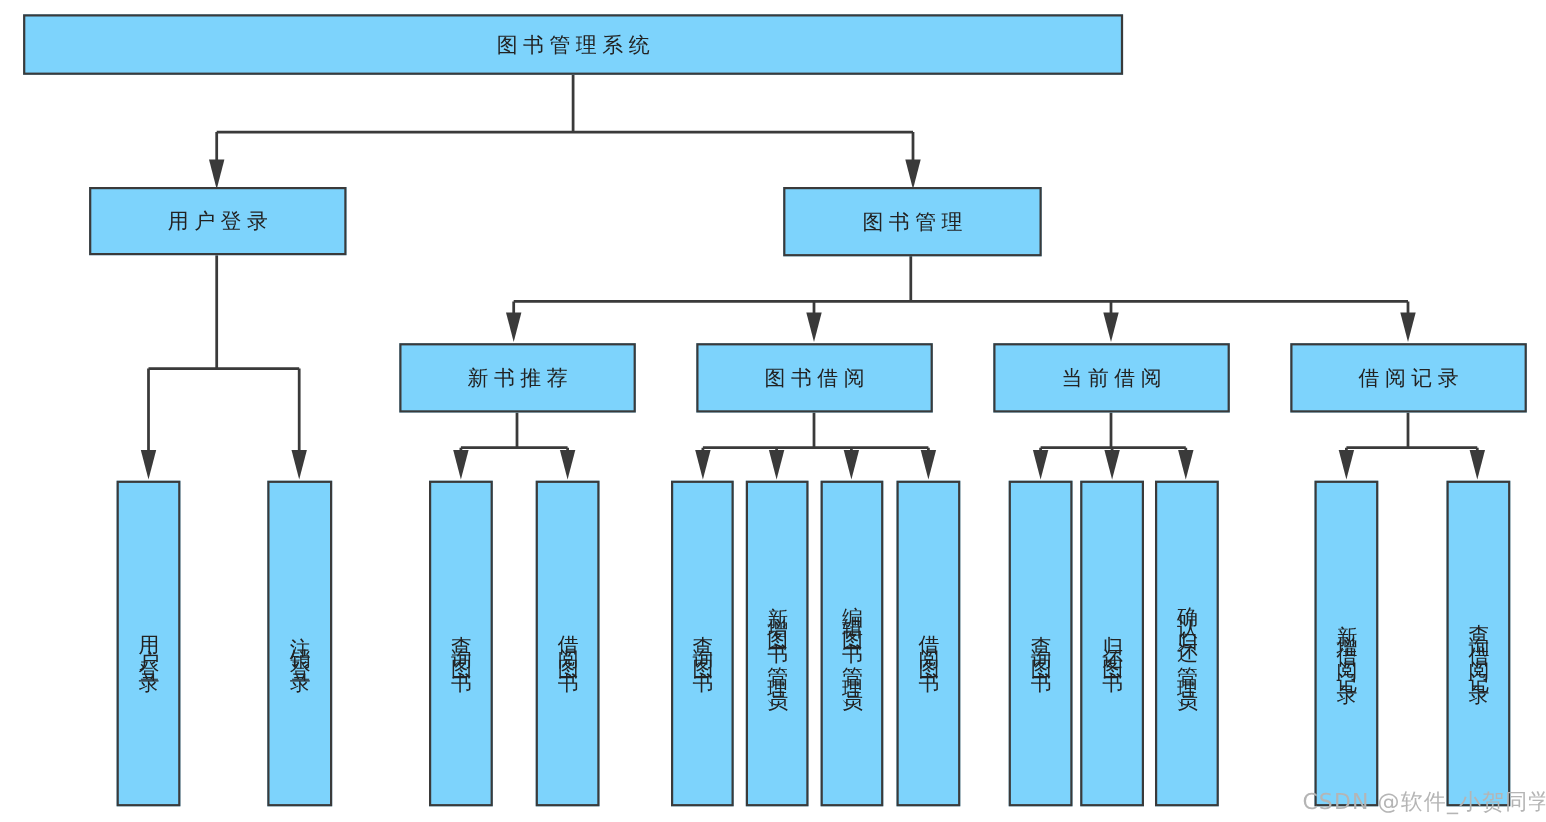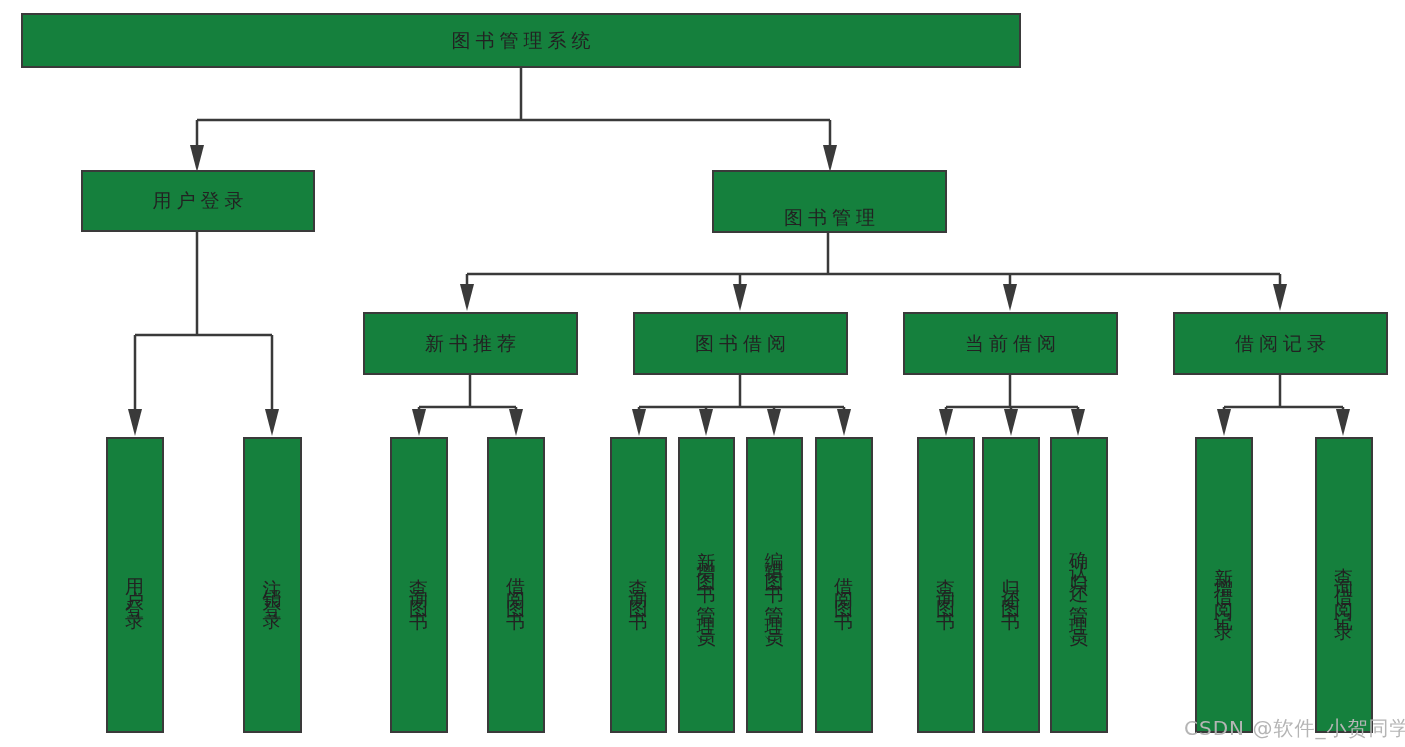--- a/index.html
+++ b/index.html
@@ -14,21 +14,21 @@
   .connectors {
     position: absolute;
     left: 0; top: 0;
     width: 1405px; height: 747px;
     z-index: 1;
   }
   .node {
     position: absolute;
     box-sizing: border-box;
     border: 2.5px solid #3a3a3a;
-    background: #15803d;
+    background: #7dd3fc;
     display: flex;
     align-items: center;
     justify-content: center;
     z-index: 2;
     color: #222222;
   }
   .node span {
     font-size: 19px;
     letter-spacing: 5px;
     white-space: nowrap;
@@ -105,21 +105,21 @@
     </g>
   </svg>
 
   <div class="node" style="left:21px; top:13px; width:1000px; height:55px;">
     <span>图书管理系统</span>
   </div>
 
   <div class="node" style="left:81px; top:170px; width:234px; height:62px;">
     <span>用户登录</span>
   </div>
-  <div class="node" style="left:712px; top:170px; width:235px; height:63px;align-items:flex-end;">
+  <div class="node" style="left:712px; top:170px; width:235px; height:63px;">
     <span>图书管理</span>
   </div>
 
   <div class="node" style="left:363px; top:312px; width:215px; height:63px;justify-content:center;">
     <span>新书推荐</span>
   </div>
   <div class="node" style="left:903px; top:312px; width:215px; height:63px;">
     <span>当前借阅</span>
   </div>
   <div class="node" style="left:633px; top:312px; width:215px; height:63px;">

